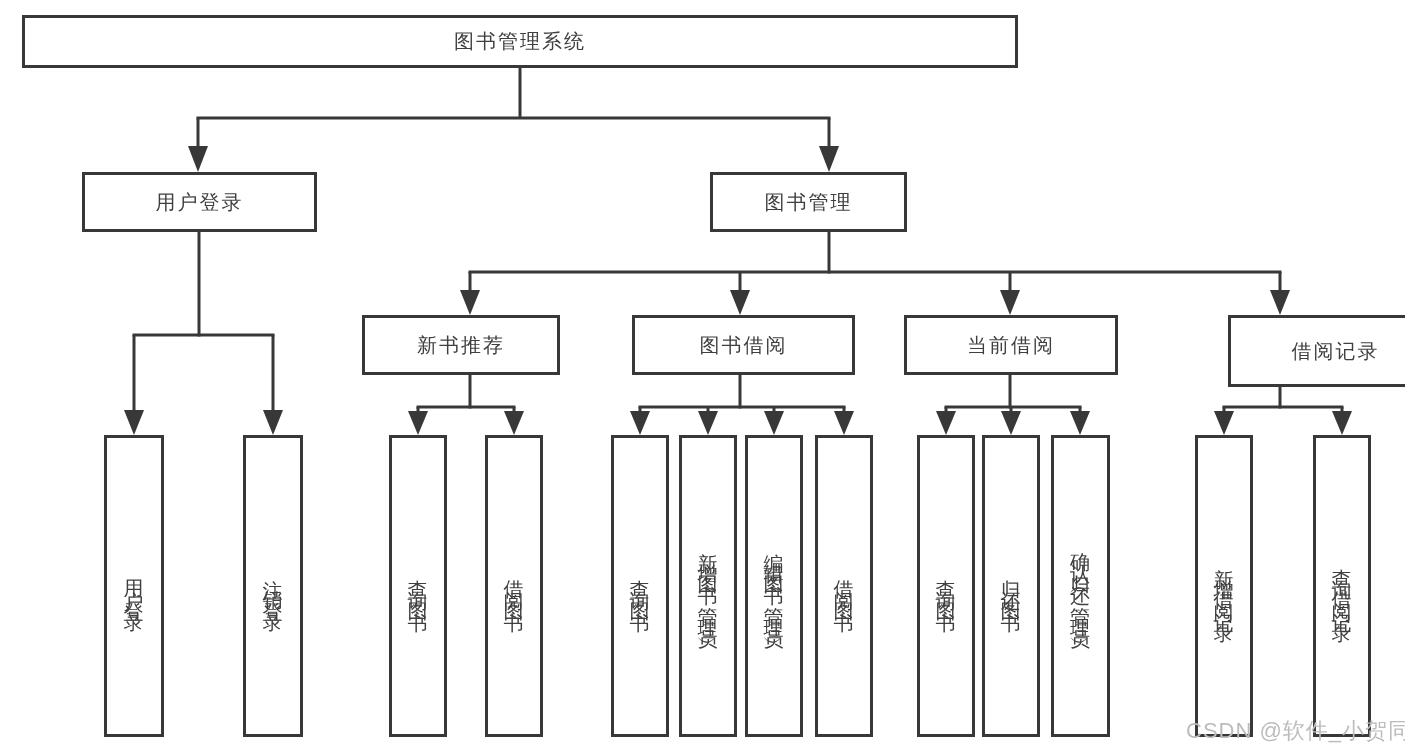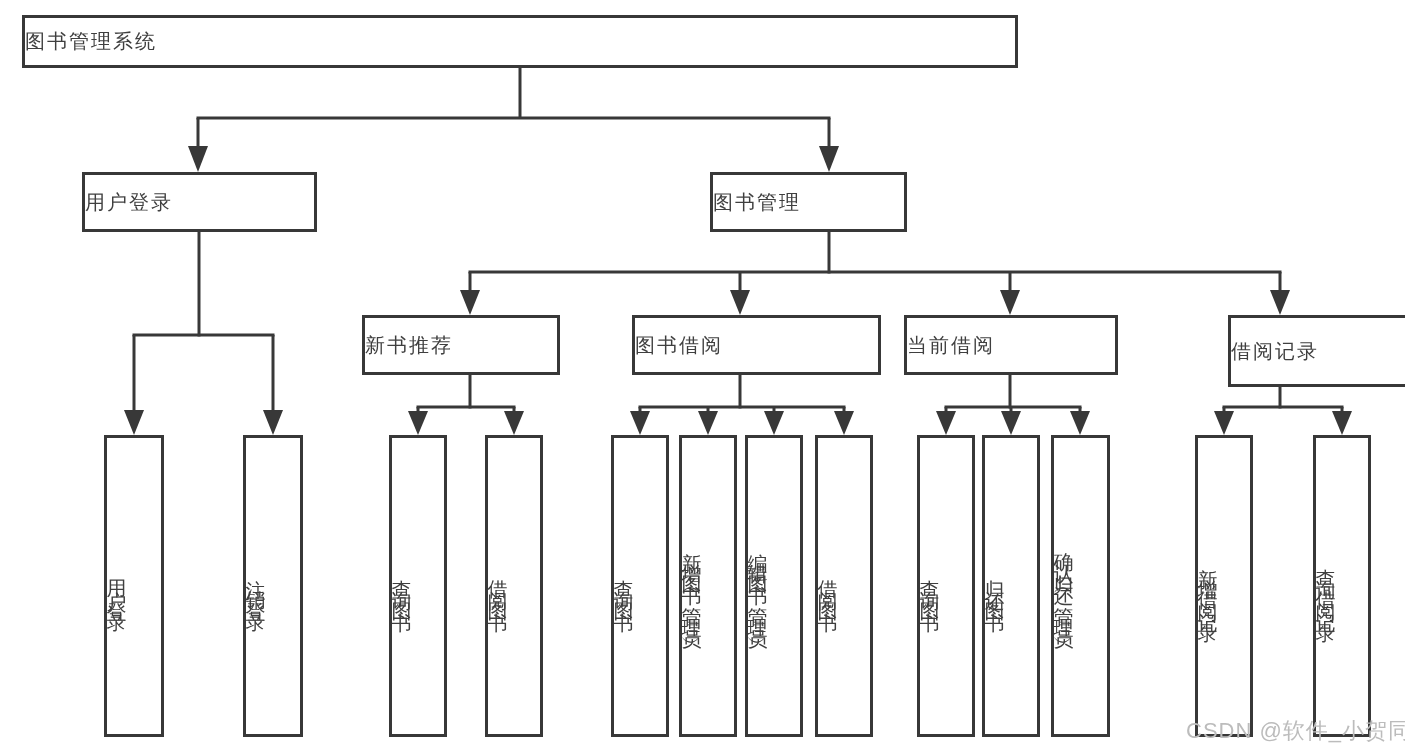--- a/index.html
+++ b/index.html
@@ -16,20 +16,21 @@
     left: 0; top: 0;
     width: 1405px; height: 747px;
   }
   .box {
     position: absolute;
     box-sizing: border-box;
     background: #ffffff;
     border: 3px solid #383838;
     display: flex;
     align-items: center;
+    justify-content: center;
     color: #3f3f3f;
   }
   .box-h span {
     font-size: 20px;
     letter-spacing: 2px;
     white-space: nowrap;
   }
   .box-v span {
     writing-mode: vertical-rl;
     text-orientation: mixed;
@@ -127,21 +128,21 @@
   <div class="box box-h" style="left:82px;top:172px;width:235px;height:60px">
     <span>用户登录</span>
   </div>
   <div class="box box-h" style="left:710px;top:172px;width:197px;height:60px">
     <span>图书管理</span>
   </div>
 
   <div class="box box-h" style="left:362px;top:315px;width:198px;height:60px">
     <span>新书推荐</span>
   </div>
-  <div class="box box-h" style="left:632px;top:315px;width:249px;height:60px">
+  <div class="box box-h" style="left:632px;top:315px;width:223px;height:60px">
     <span>图书借阅</span>
   </div>
   <div class="box box-h" style="left:904px;top:315px;width:214px;height:60px">
     <span>当前借阅</span>
   </div>
   <div class="box box-h" style="left:1228px;top:315px;width:215px;height:72px">
     <span>借阅记录</span>
   </div>
 
   <div class="box box-v" style="left:104px;top:435px;width:60px;height:302px">

